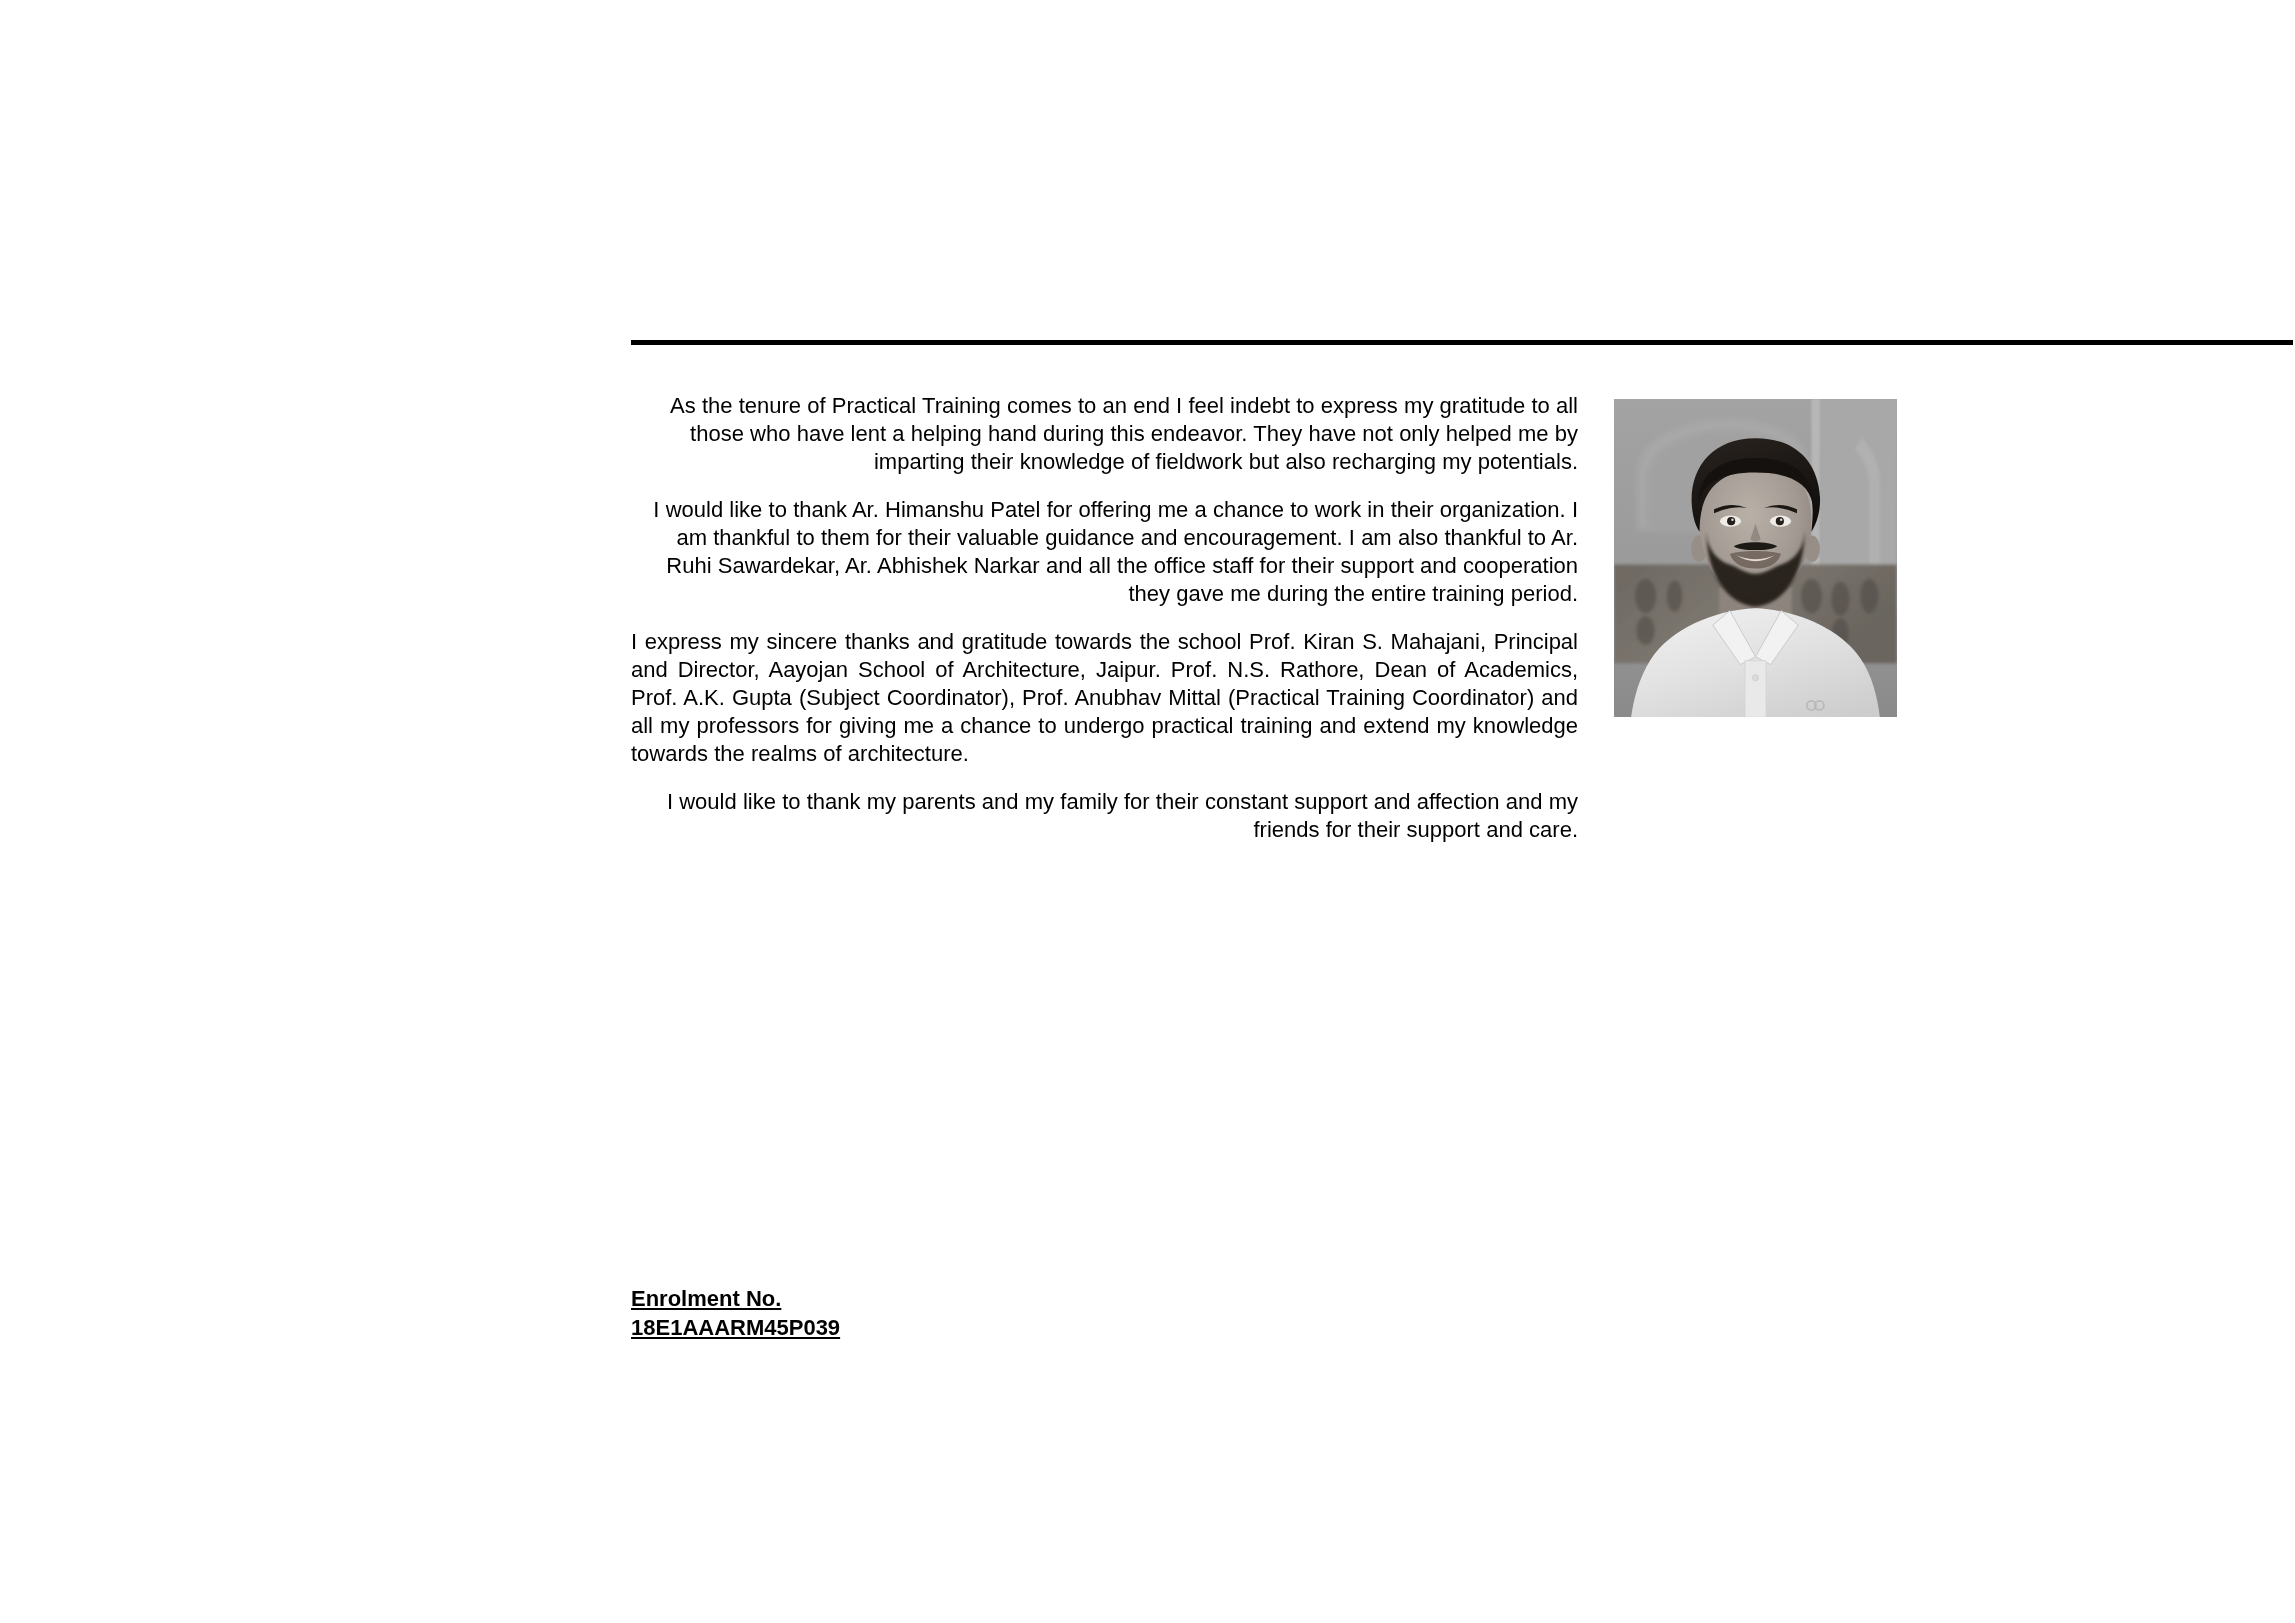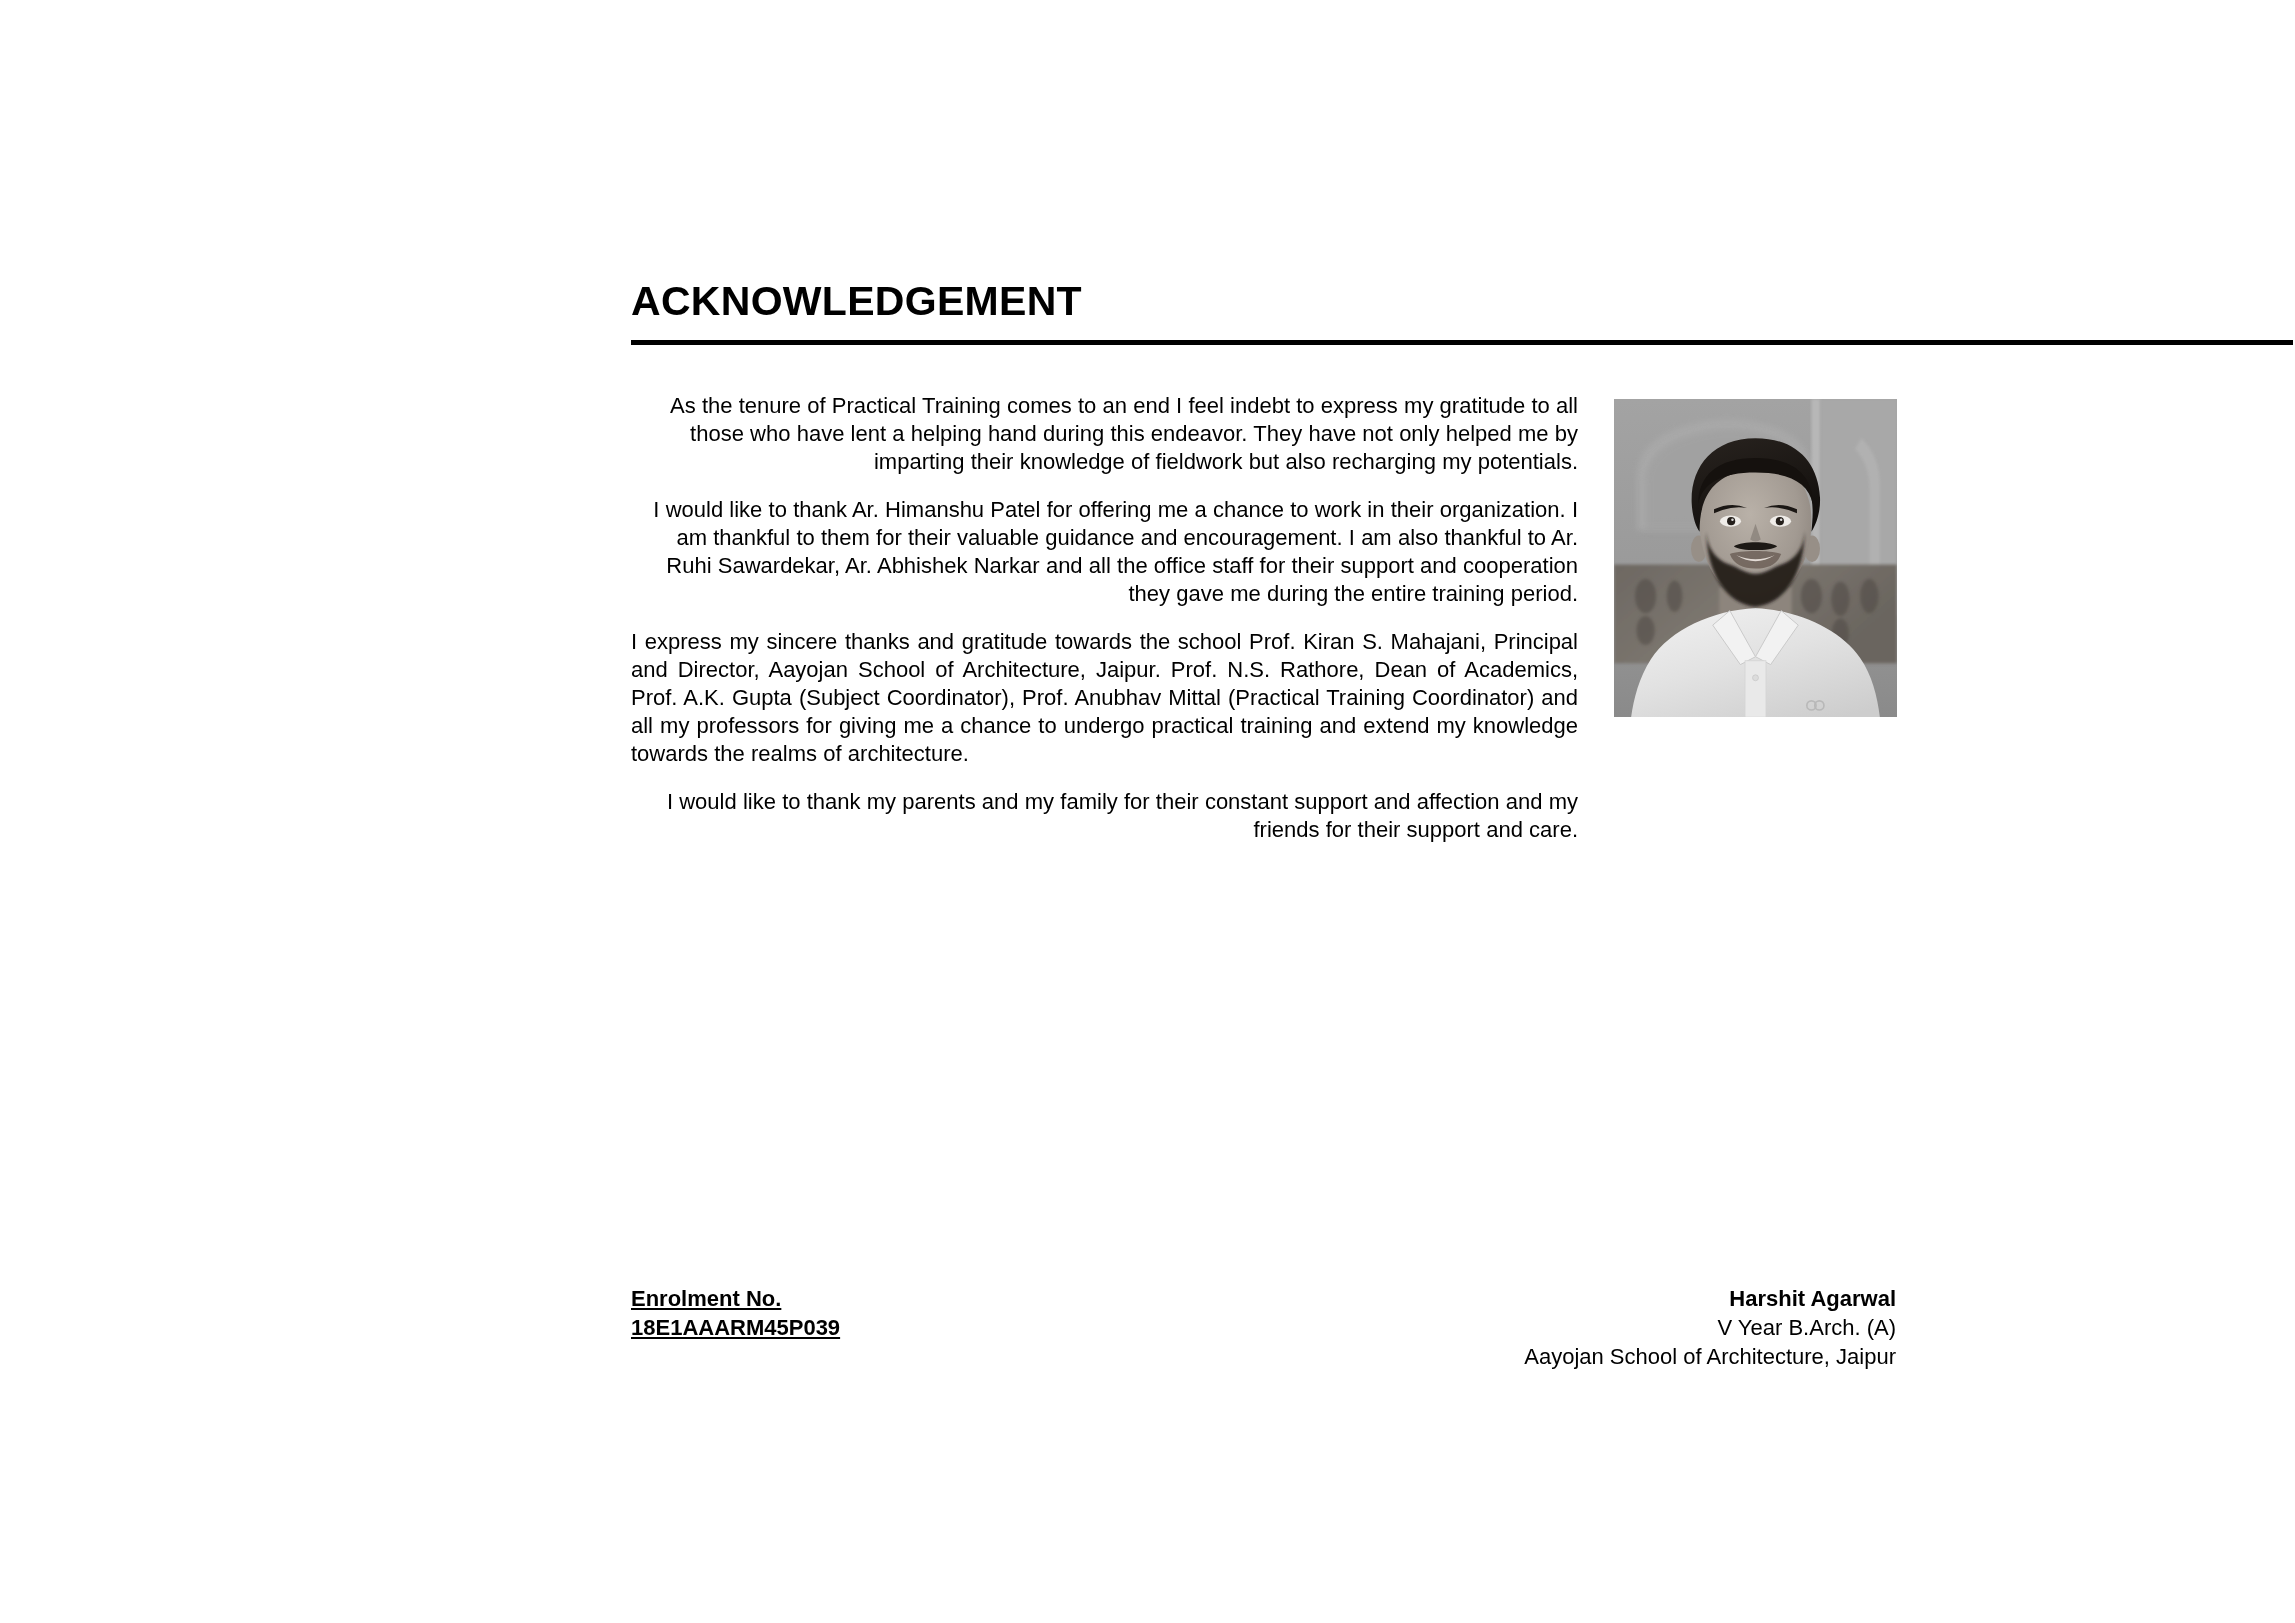--- a/index.html
+++ b/index.html
@@ -100,21 +100,20 @@
   }
   .footer-right .name {
     font-weight: bold;
   }
 </style>
 </head>
 <body>
 
 <div class="page">
 
-  <h1 class="doc-title">ACKNOWLEDGEMENT</h1>
 
   <div class="title-rule"></div>
 
   <div class="body-col">
     <p class="para ragged"> As the tenure of Practical Training comes to an end I feel indebt to express my gratitude to all those who have lent a helping hand during this endeavor. They have not only helped me by imparting their knowledge of fieldwork but also recharging my potentials.</p>
     <p class="para ragged">I would like to thank Ar. Himanshu Patel for offering me a chance to work in their organization. I am thankful to them for their valuable guidance and encouragement. I am also thankful to Ar. Ruhi Sawardekar, Ar. Abhishek Narkar and all the office staff for their support and cooperation they gave me during the entire training period.</p>
     <p class="para">I express my sincere thanks and gratitude towards the school Prof. Kiran S. Mahajani, Principal and Director, Aayojan School of Architecture, Jaipur. Prof. N.S. Rathore, Dean of Academics, Prof. A.K. Gupta (Subject Coordinator), Prof. Anubhav Mittal (Practical Training Coordinator) and all my professors for giving me a chance to undergo practical training and extend my knowledge towards the realms of architecture.</p>
     <p class="para ragged">I would like to thank my parents and my family for their constant support and affection and my friends for their support and care.</p>
   </div>
 
@@ -219,20 +218,15 @@
 
       <path d="M215 190 L207 214 Q215 220 223 214 Z" fill="#8a827a" opacity="0.8"></path>
     </svg>
   </div>
 
   <div class="footer-left">
     <div>Enrolment No.</div>
     <div>18E1AAARM45P039</div>
   </div>
 
-  <div class="footer-right">
-    <div class="name">Harshit Agarwal</div>
-    <div>V Year B.Arch. (A)</div>
-    <div>Aayojan School of Architecture, Jaipur</div>
-  </div>
 
 </div>
 
 
 </body></html>

